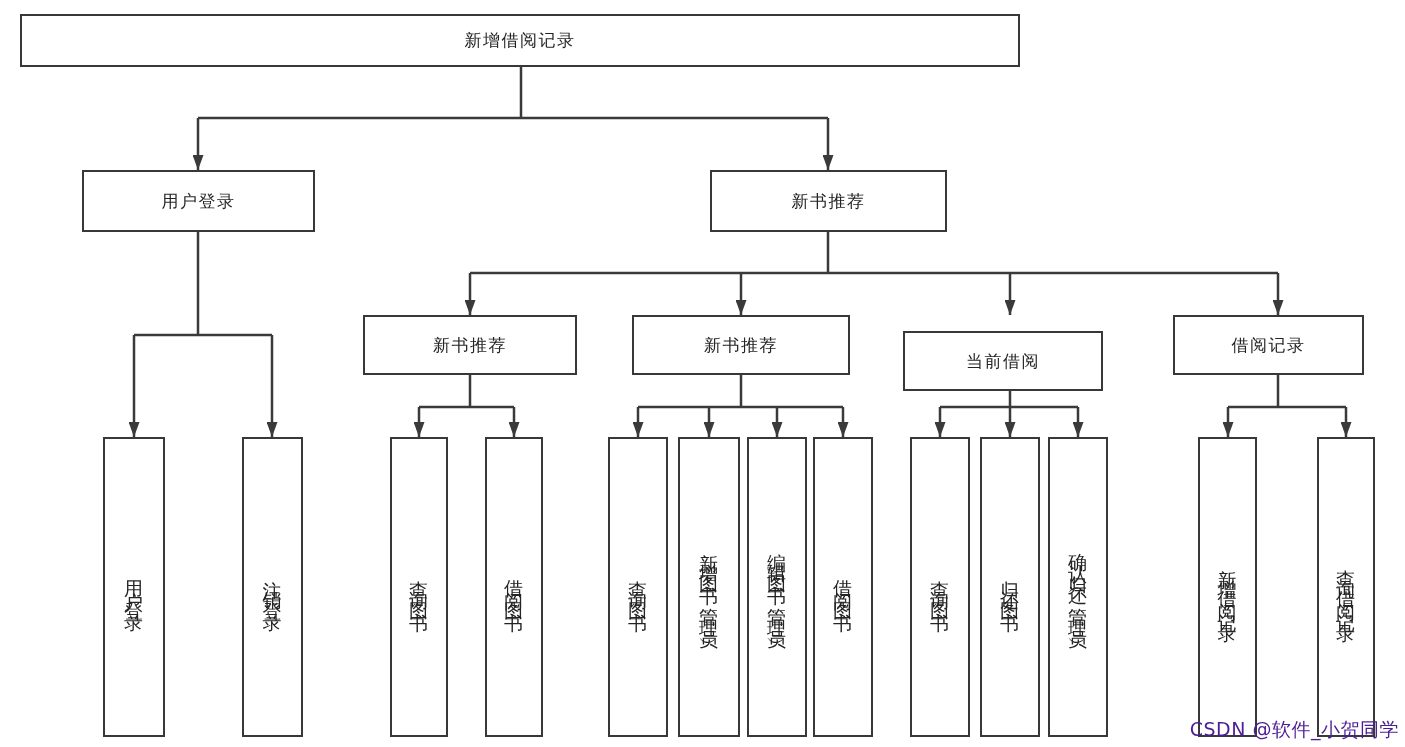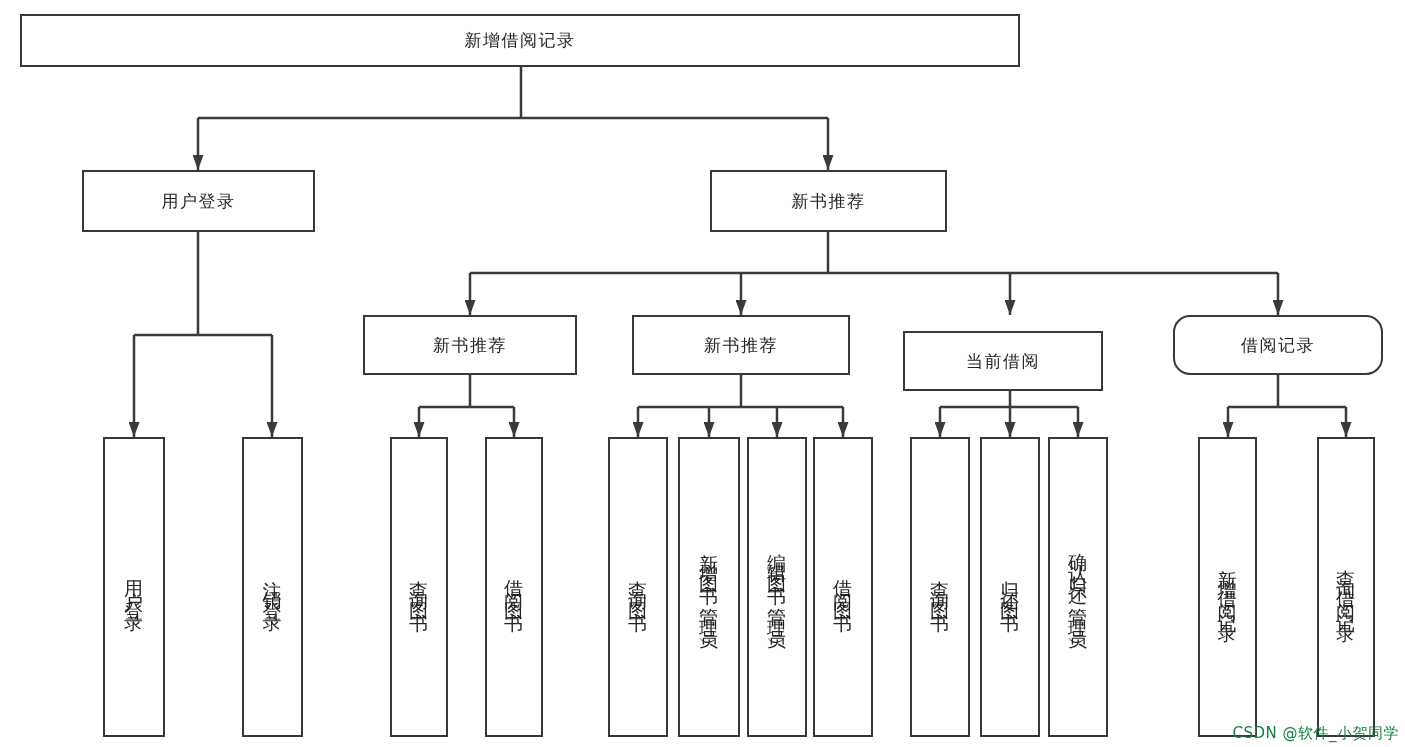--- a/index.html
+++ b/index.html
@@ -40,23 +40,23 @@
     writing-mode: vertical-rl;
     text-orientation: mixed;
     font-size: 19px;
     letter-spacing: 11px;
     line-height: 1;
   }
   .watermark {
     position: absolute;
     right: 6px;
     bottom: 4px;
-    font-size: 15px;
+    font-size: 19px;
     letter-spacing: 0.5px;
-    color: #15803d;
+    color: #4c1d95;
     white-space: nowrap;
   }
 </style>
 </head>
 <body>
 
 <div class="stage">
 
   <svg class="connectors" viewBox="0 0 1405 747" xmlns="http://www.w3.org/2000/svg">
     <defs>
@@ -101,21 +101,21 @@
   </svg>
 
   <div class="box hlabel" style="left:20px; top:14px; width:1000px; height:53px;">新增借阅记录</div>
 
   <div class="box hlabel" style="left:82px; top:170px; width:233px; height:62px;">用户登录</div>
   <div class="box hlabel" style="left:710px; top:170px; width:237px; height:62px;">新书推荐</div>
 
   <div class="box hlabel" style="left:363px; top:315px; width:214px; height:60px;">新书推荐</div>
   <div class="box hlabel" style="left:632px; top:315px; width:218px; height:60px;">新书推荐</div>
   <div class="box hlabel" style="left:903px; top:331px; width:200px; height:60px;">当前借阅</div>
-  <div class="box hlabel" style="left:1173px; top:315px; width:210px; height:60px;border-radius:17px;">借阅记录</div>
+  <div class="box hlabel" style="left:1173px; top:315px; width:191px; height:60px;">借阅记录</div>
 
   <div class="box vleaf" style="left:103px; top:437px; width:62px; height:300px;">用户登录</div>
   <div class="box vleaf" style="left:242px; top:437px; width:61px; height:300px;">注销登录</div>
 
   <div class="box vleaf" style="left:390px; top:437px; width:58px; height:300px;">查询图书</div>
   <div class="box vleaf" style="left:485px; top:437px; width:58px; height:300px;">借阅图书</div>
 
   <div class="box vleaf" style="left:608px; top:437px; width:60px; height:300px;">查询图书</div>
   <div class="box vleaf" style="left:678px; top:437px; width:62px; height:300px;">新增图书（管理员）</div>
   <div class="box vleaf" style="left:747px; top:437px; width:60px; height:300px;">编辑图书（管理员）</div>

